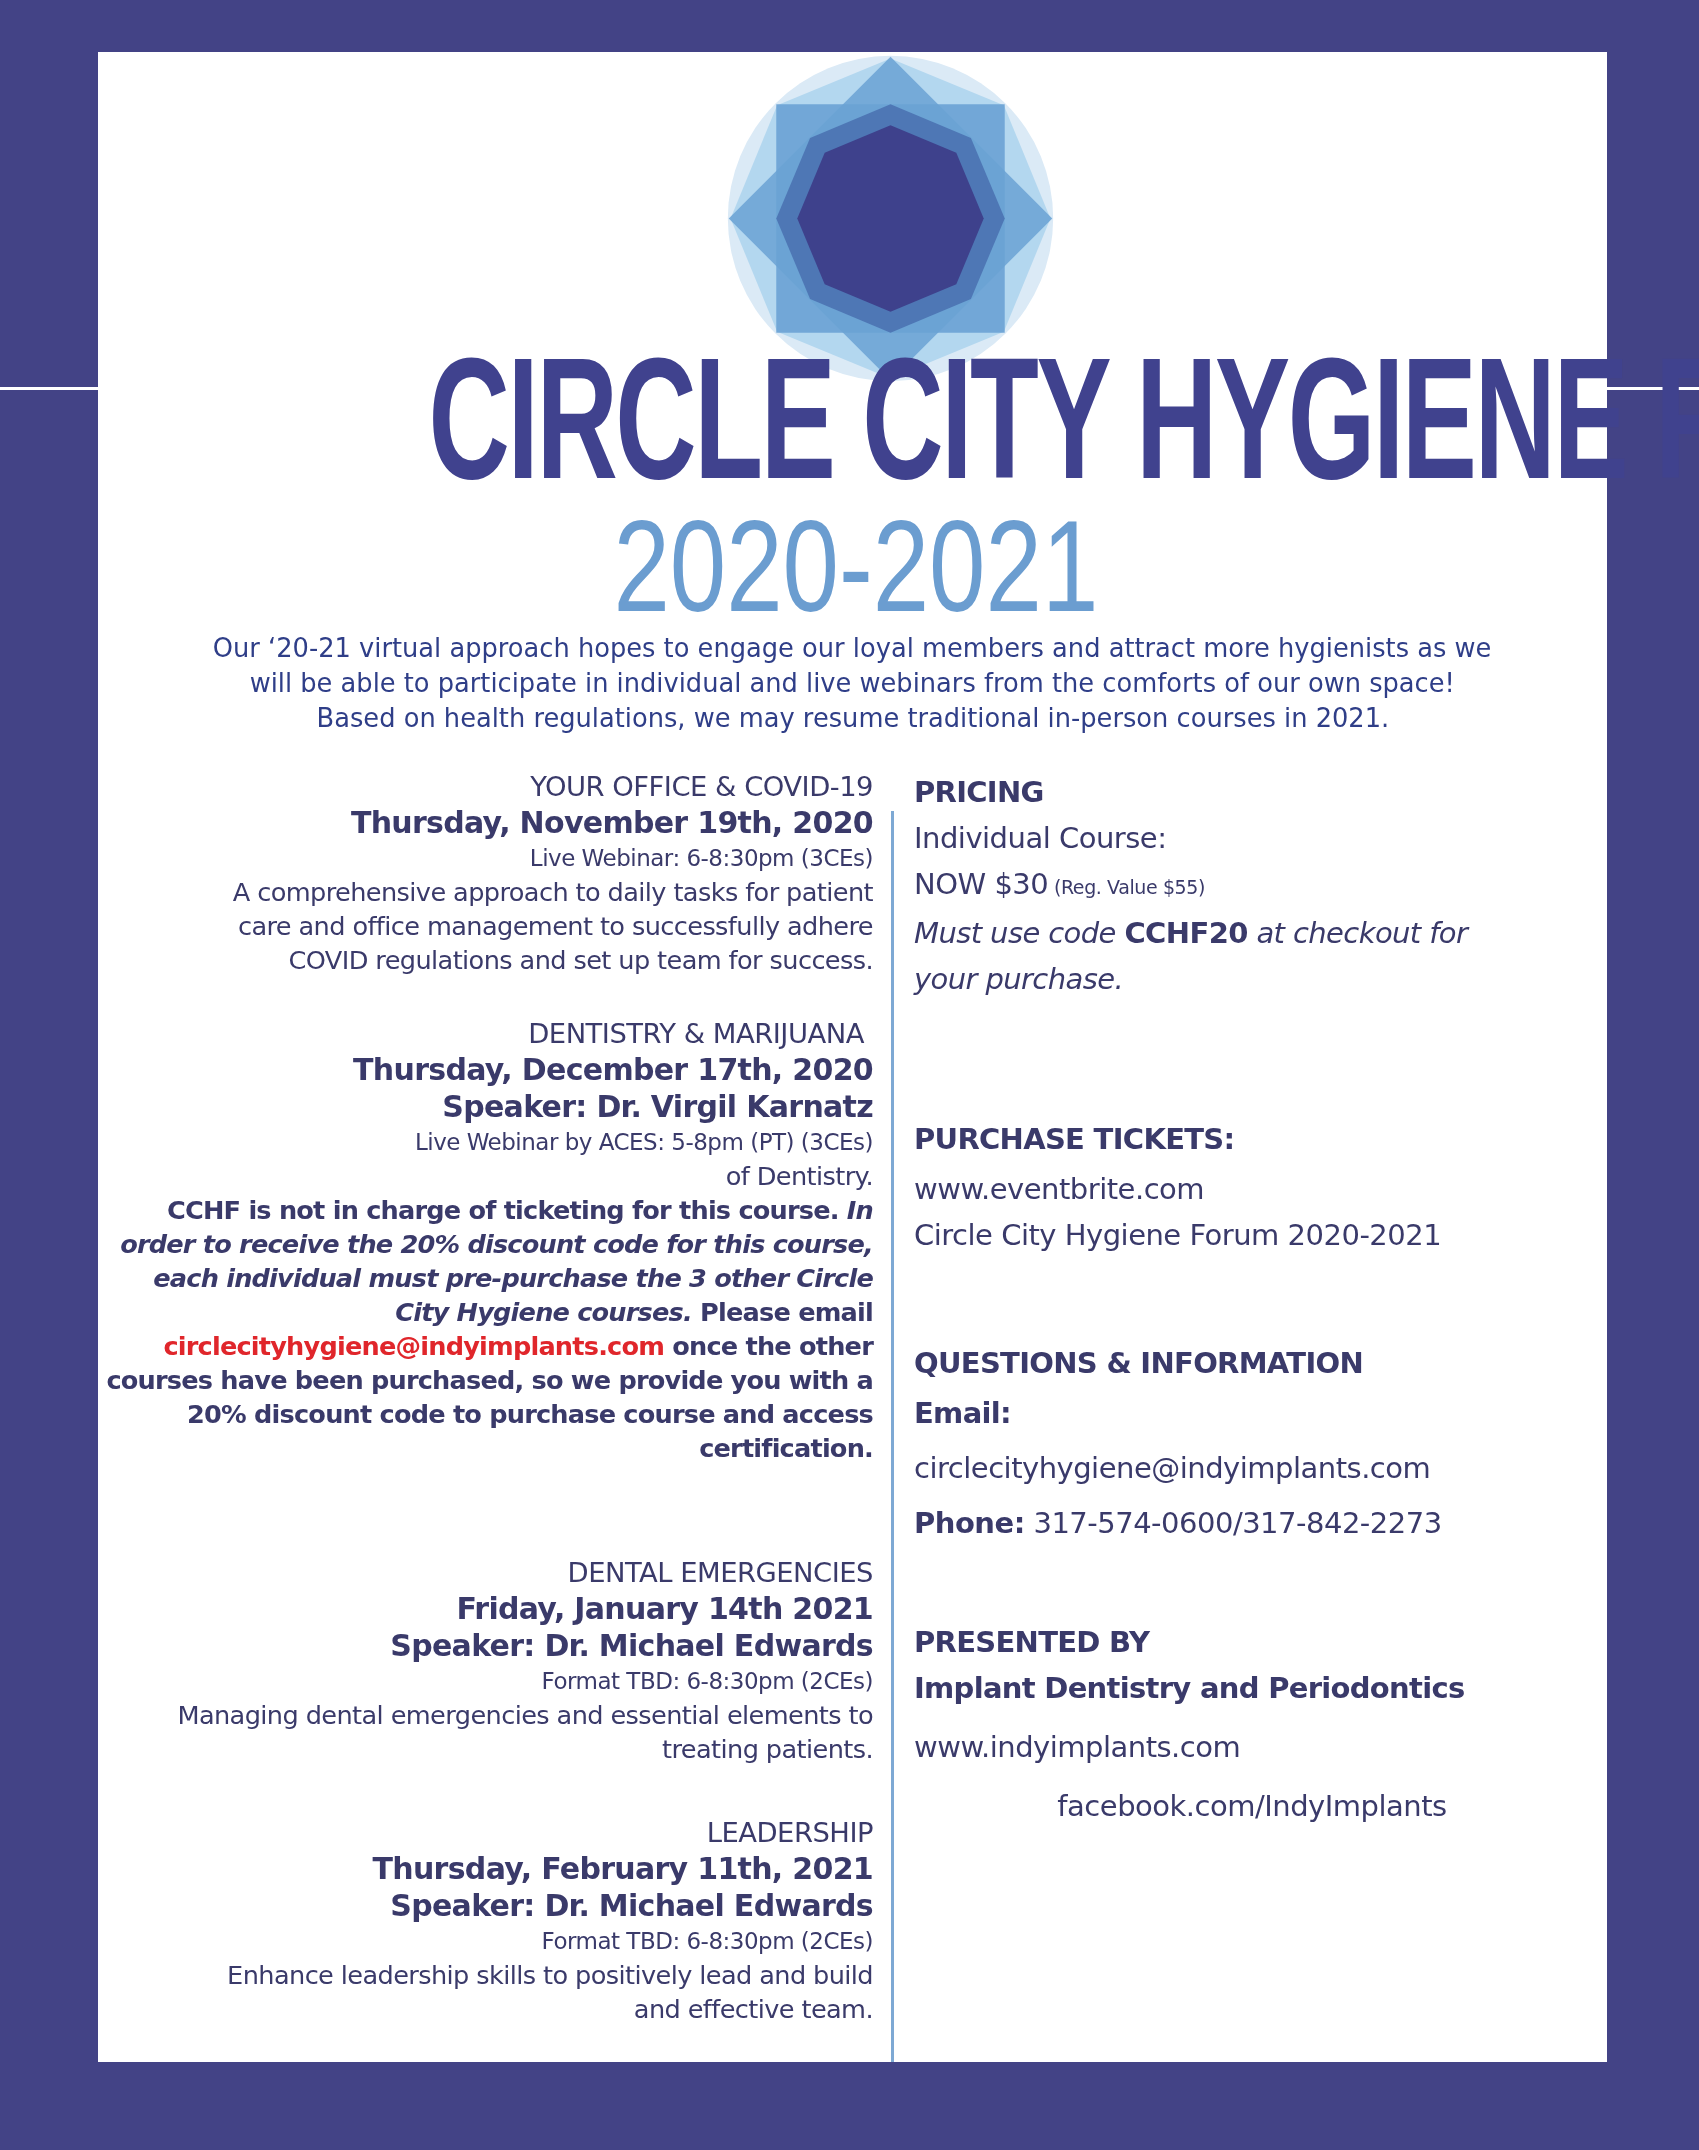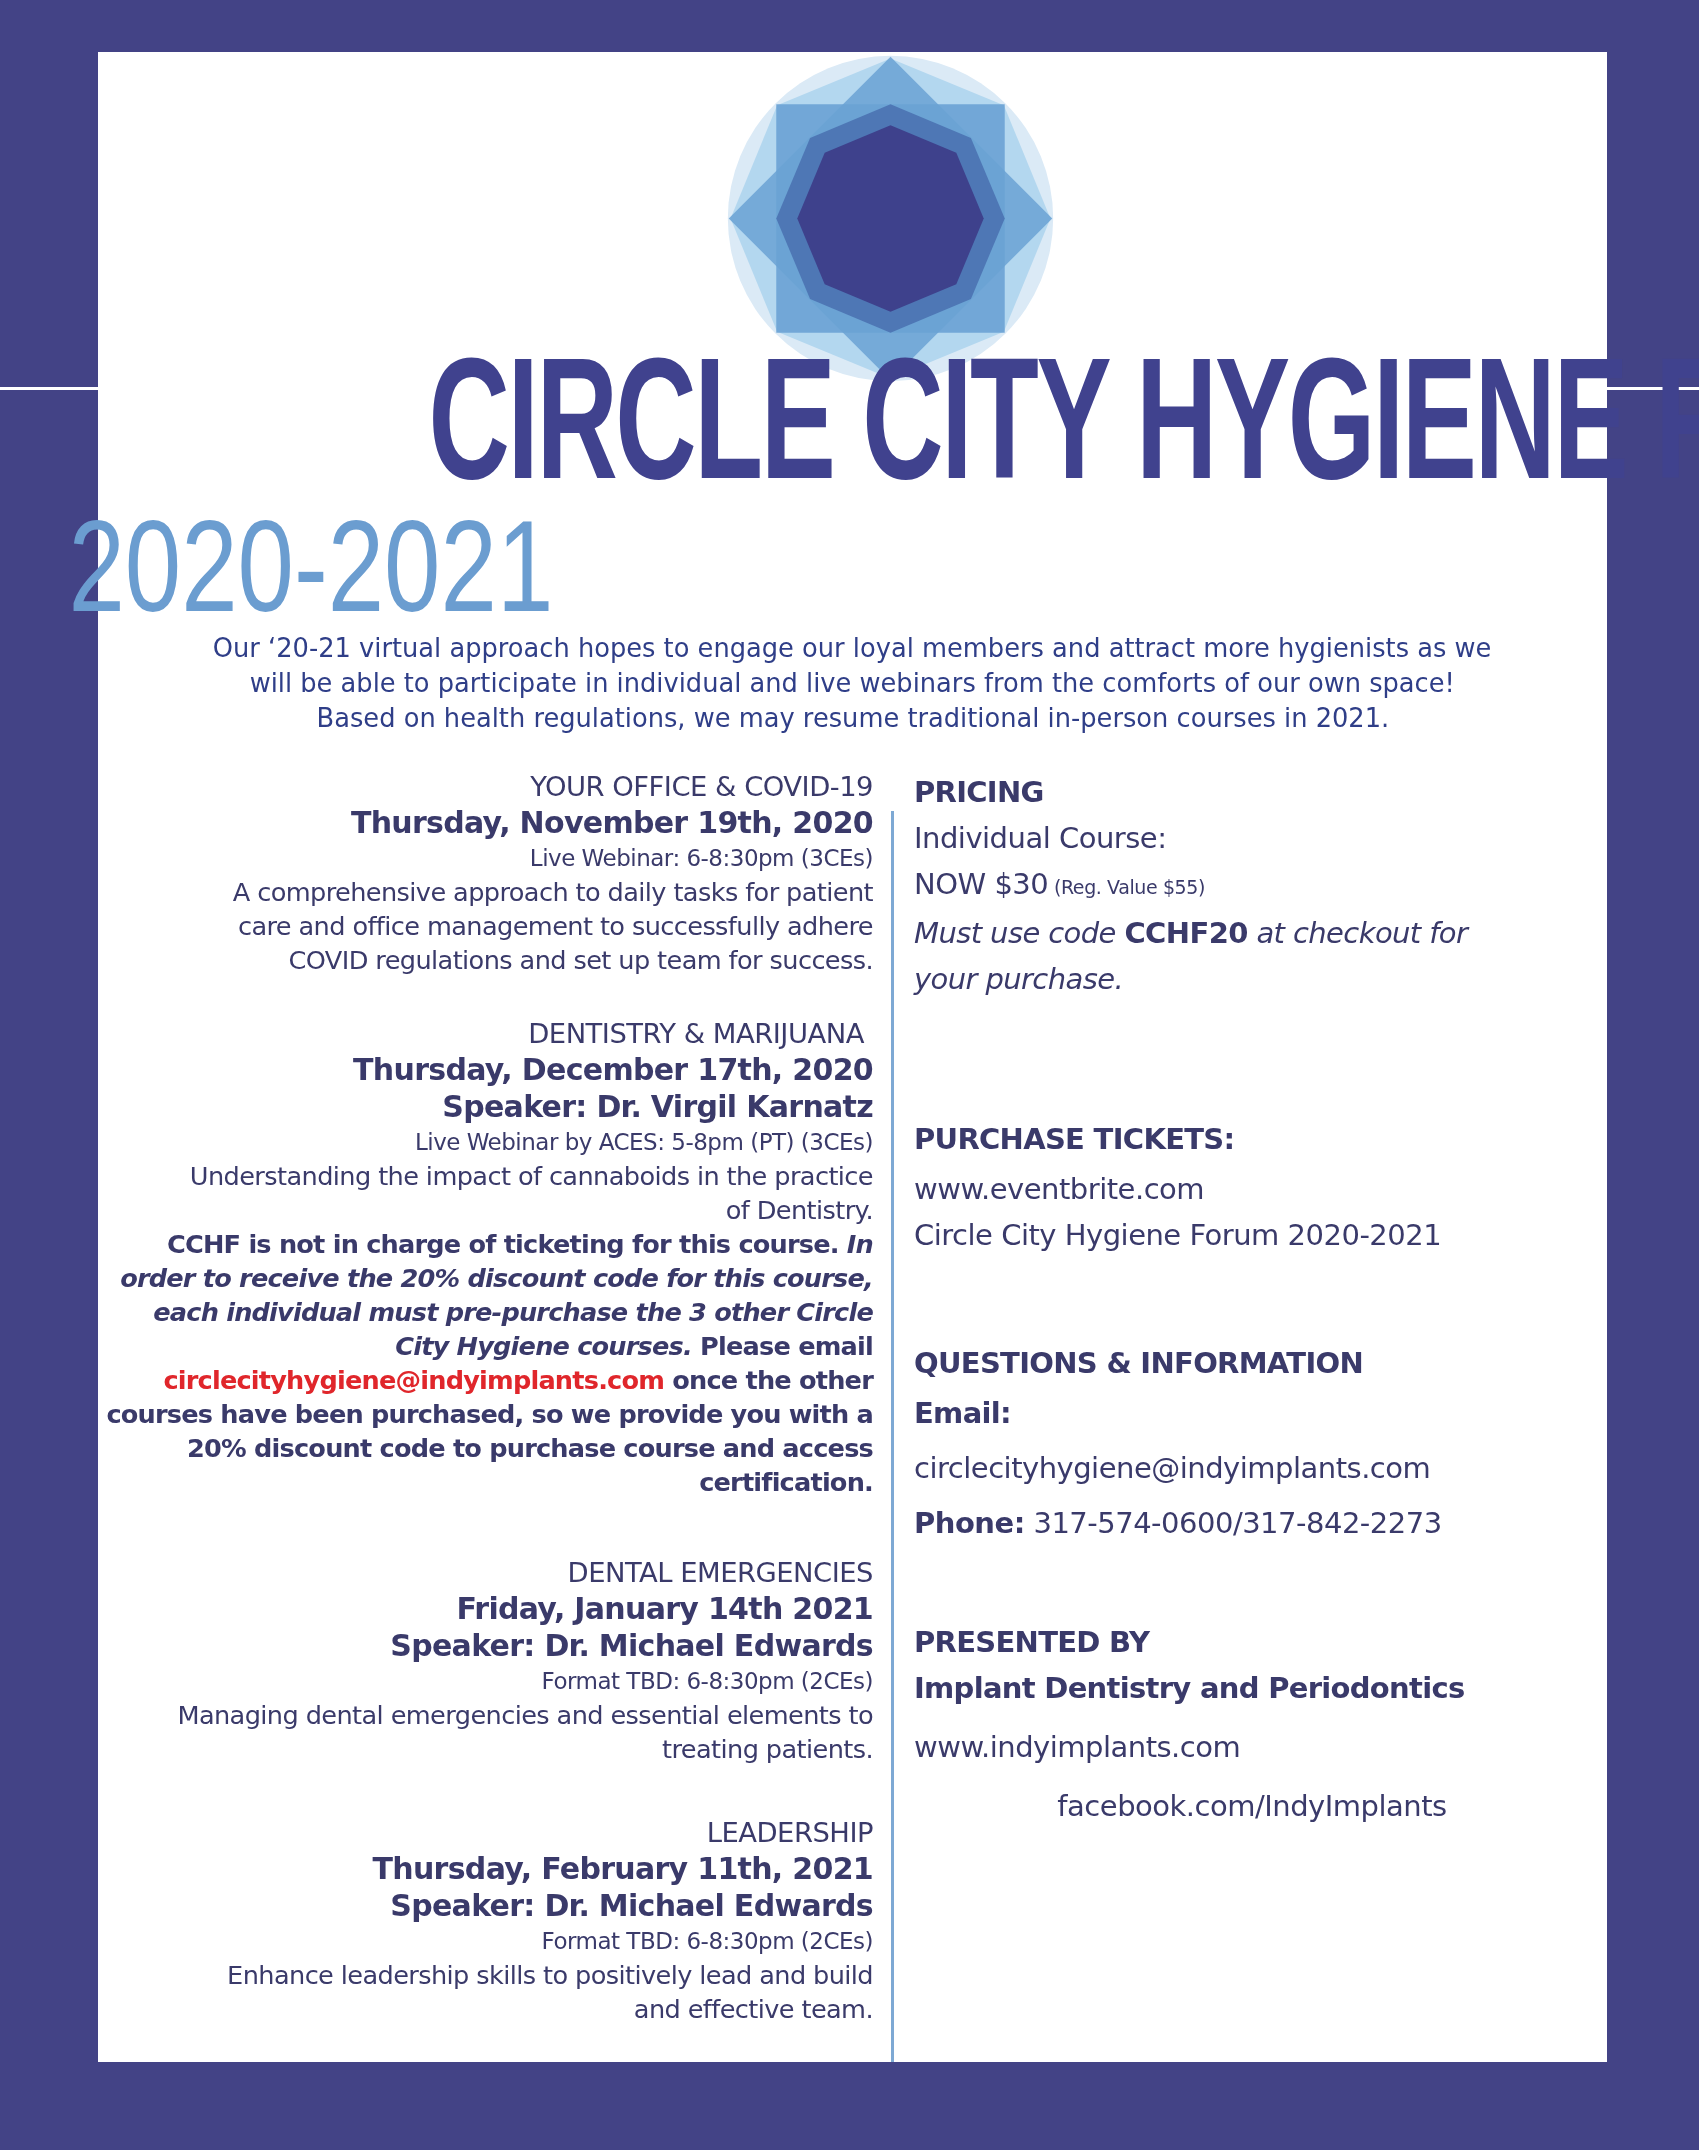--- a/index.html
+++ b/index.html
@@ -32,25 +32,26 @@
     letter-spacing: -3.7px;
     white-space: nowrap;
   }
   .title span {
     display: inline-block;
     transform: scaleX(0.655);
     transform-origin: center;
   }
   .year {
     position: absolute; left: 0; top: 501px; width: 1681px;
-    text-align: left;
+    text-align: center;
     color: #6b9dd0;
     font-size: 130px;
     line-height: 130px;
     white-space: nowrap;
+    padding-left: 15px;
   }
   .year span { display: inline-block; transform: scaleX(0.78); }
   .intro {
     position: absolute; left: 98px; top: 630px; width: 1509px;
     text-align: center;
     color: #2f3e88;
     font-family: "DejaVu Sans", sans-serif;
     font-size: 26.5px;
     line-height: 35px;
   }
@@ -131,21 +132,20 @@
     <span class="ev-line ev-desc">A comprehensive approach to daily tasks for patient</span>
     <span class="ev-line ev-desc">care and office management to successfully adhere</span>
     <span class="ev-line ev-desc">COVID regulations and set up team for success.</span>
   </div>
 
   <div class="event" style="top:247px;">
     <span class="ev-line ev-title" style="margin-right:9.1px;">DENTISTRY &amp; MARIJUANA</span>
     <span class="ev-line ev-date">Thursday, December 17th, 2020</span>
     <span class="ev-line ev-speaker">Speaker: Dr. Virgil Karnatz</span>
     <span class="ev-line ev-format">Live Webinar by ACES: 5-8pm (PT) (3CEs)</span>
-    <span class="ev-line ev-desc">Understanding the impact of cannaboids in the practice</span>
     <span class="ev-line ev-desc">of Dentistry.</span>
     <span class="ev-line ev-note"><span>CCHF is not in charge of ticketing for this course.</span><i> In</i></span>
     <span class="ev-line ev-note"><i>order to receive the 20% discount code for this course,</i></span>
     <span class="ev-line ev-note"><i>each individual must pre-purchase the 3 other Circle</i></span>
     <span class="ev-line ev-note"><i>City Hygiene courses.</i><span> Please email</span></span>
     <span class="ev-line ev-note"><a class="red">circlecityhygiene@indyimplants.com</a><span> once the other</span></span>
     <span class="ev-line ev-note">courses have been purchased, so we provide you with a</span>
     <span class="ev-line ev-note">20% discount code to purchase course and access</span>
     <span class="ev-line ev-note">certification.</span>
   </div>

